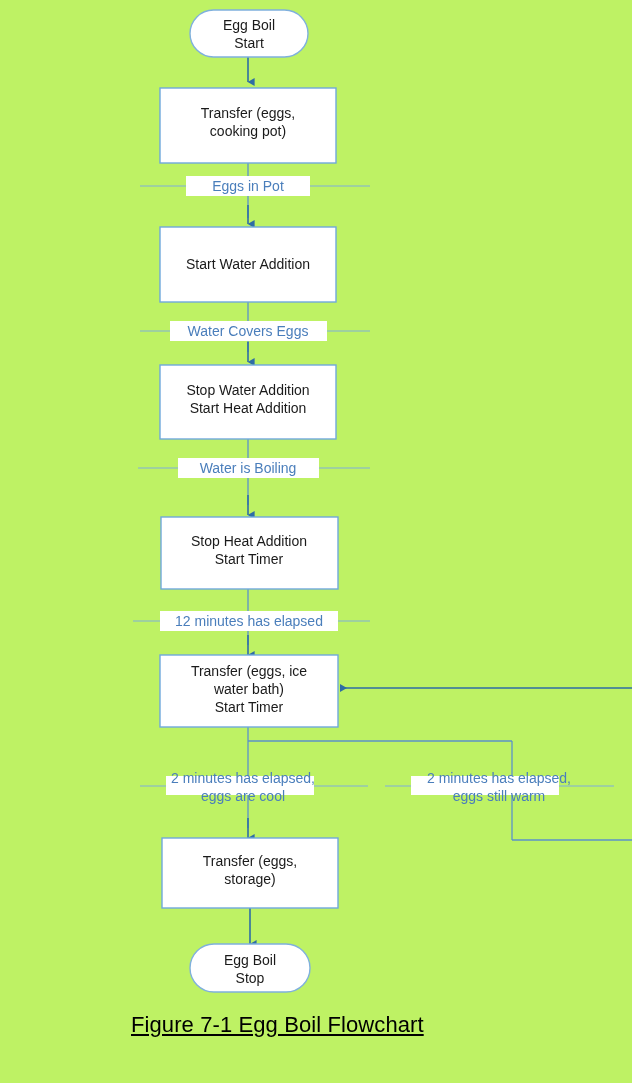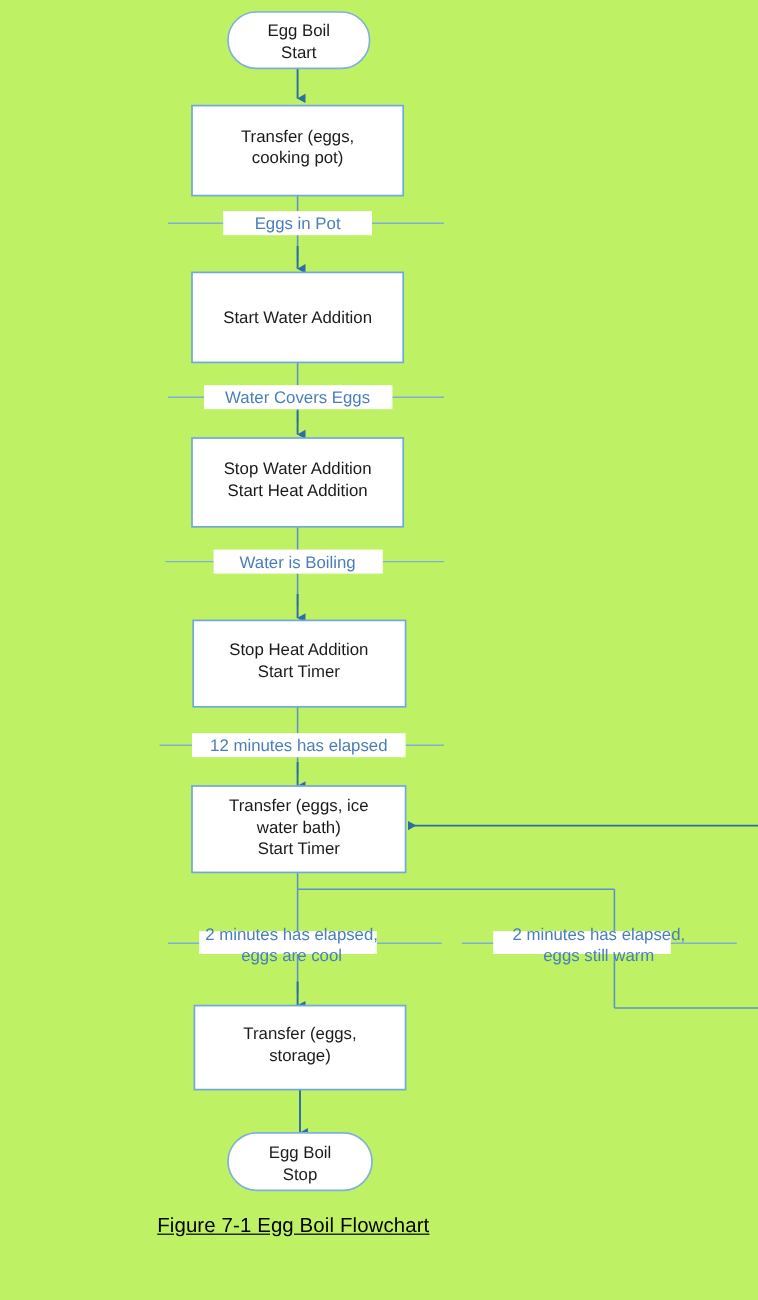--- a/index.html
+++ b/index.html
@@ -62,21 +62,21 @@
     font-family: "Liberation Sans", sans-serif;
     font-size: 14px;
     fill: #4A7EBB;
     text-anchor: middle;
   }
   .fig-caption {
     position: absolute;
     left: 131px;
     top: 1012px;
     font-family: "Liberation Sans", sans-serif;
-    font-size: 17px;
+    font-size: 22px;
     color: #000000;
     text-decoration: underline;
     white-space: nowrap;
     letter-spacing: 0.1px;
   }
 </style>
 </head>
 <body>
 
 <div id="page">

